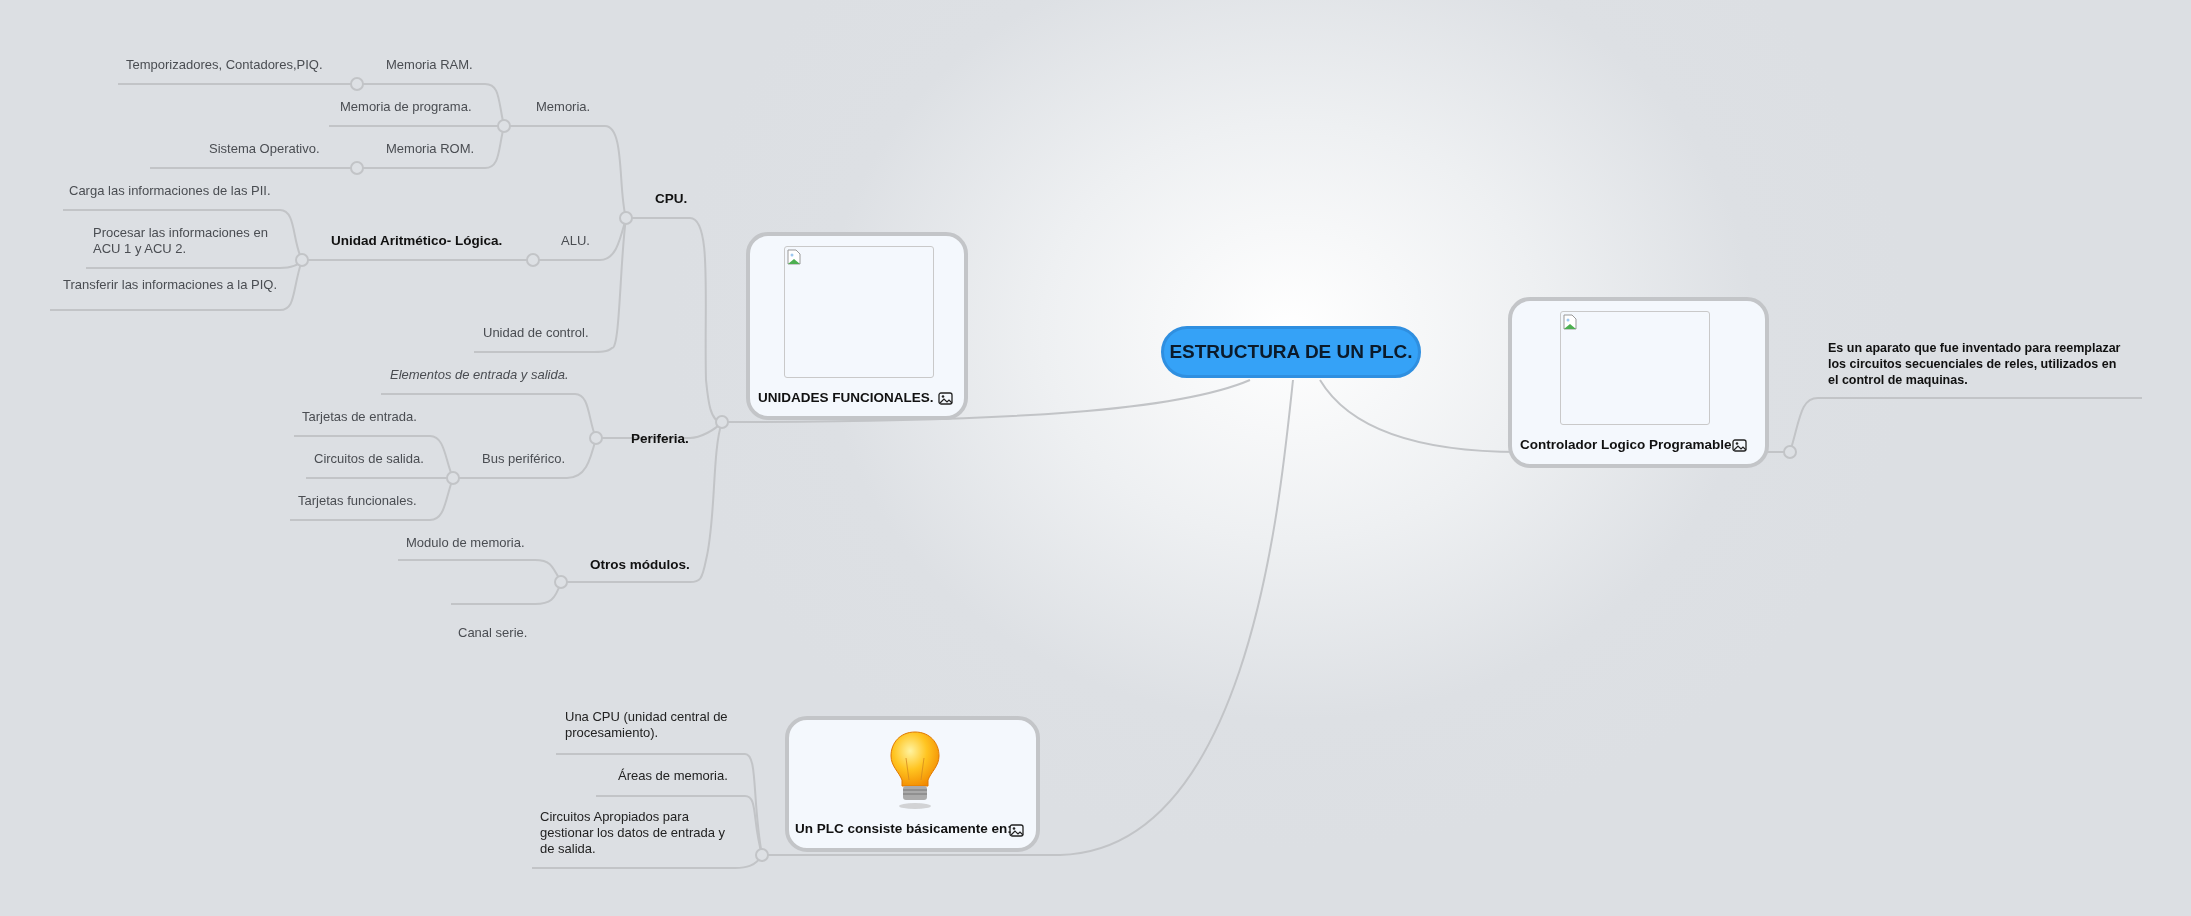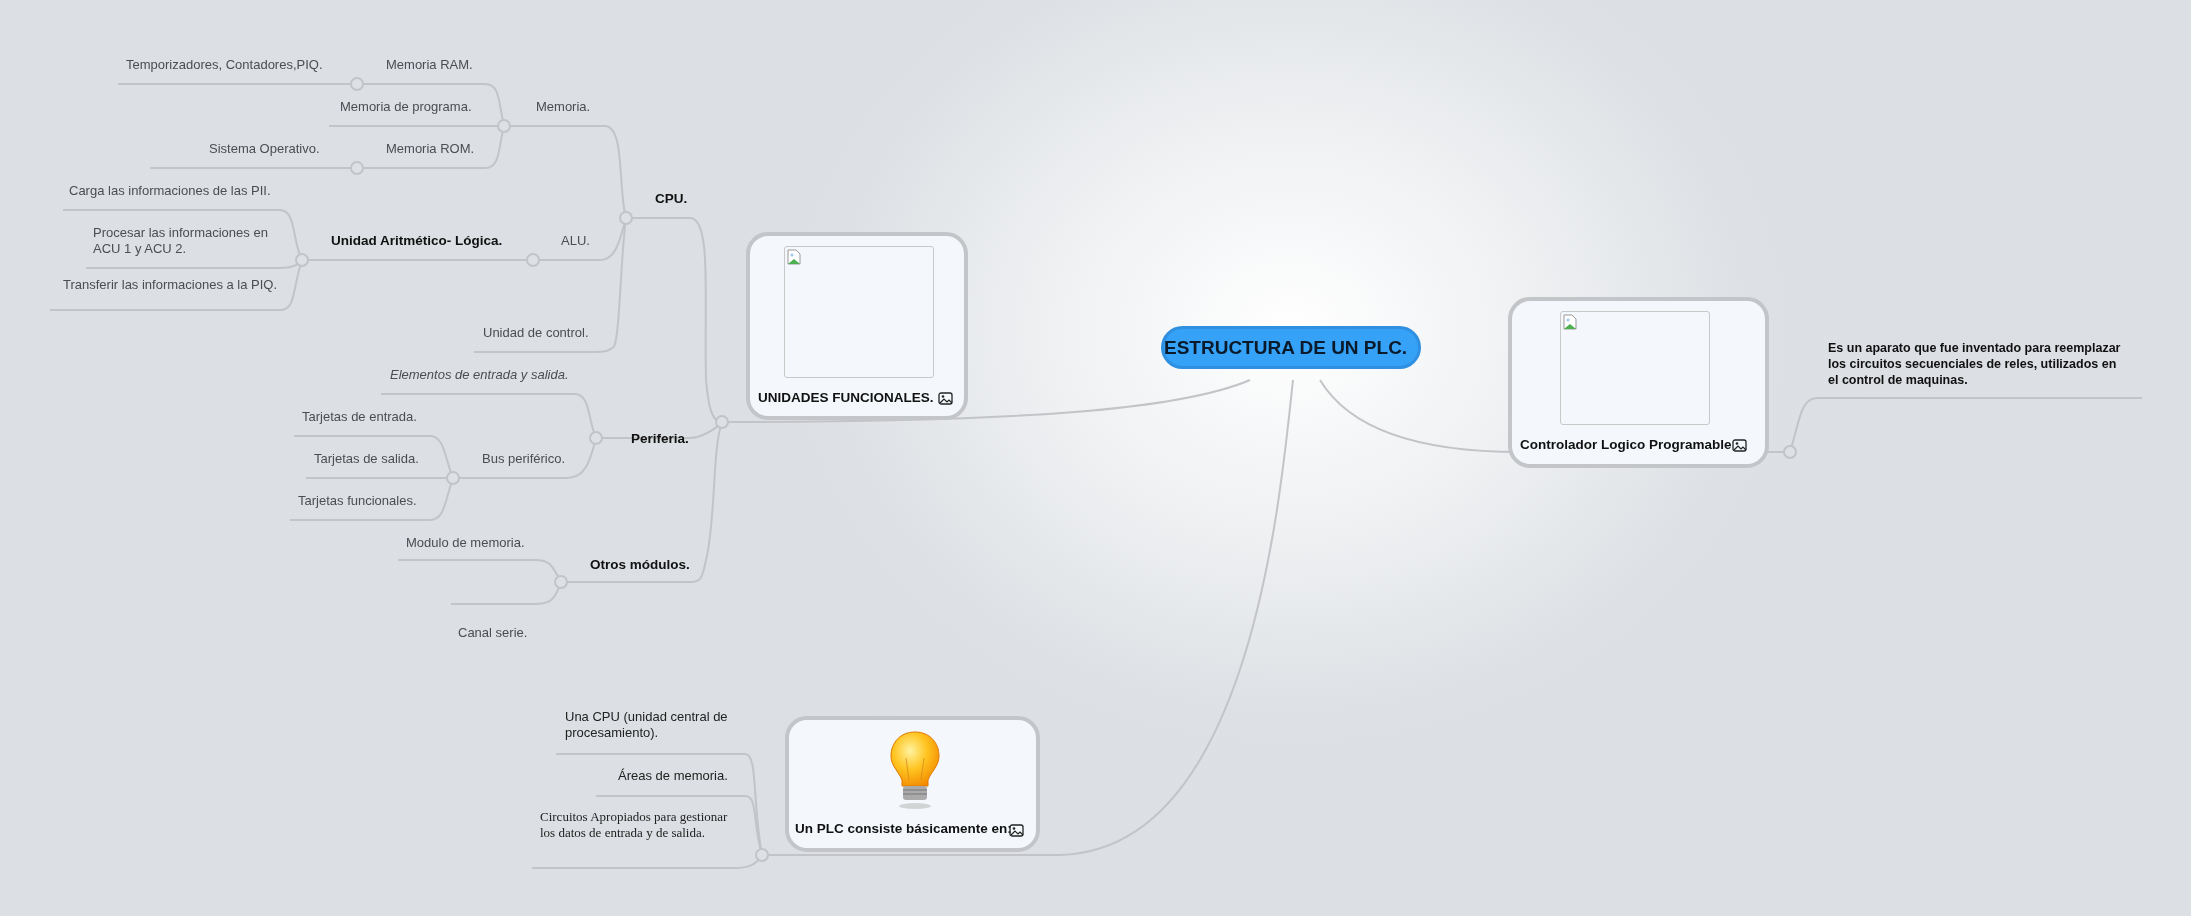--- a/index.html
+++ b/index.html
@@ -8,22 +8,22 @@
     font-family:"Liberation Sans",sans-serif;}
   svg.lines{position:absolute;left:0;top:0;}
   .t{position:absolute;font-size:13px;color:#4a4d52;white-space:nowrap;line-height:16px;}
   .t.b{font-weight:bold;color:#111;font-size:13.5px;}
   .t.wrap{white-space:normal;}
   .card{position:absolute;background:#f4f8fd;border:4px solid #c3c5c8;border-radius:22px;box-sizing:border-box;}
   .imgbox{position:absolute;border:1px solid #c9c9c9;border-radius:3px;background:#f4f8fd;}
   .broken{position:absolute;left:2px;top:2px;width:14px;height:16px;}
   .card-label{position:absolute;font-weight:bold;font-size:13.5px;color:#111;white-space:nowrap;}
   .img-icon{position:absolute;width:15px;height:13px;}
-  .root{position:absolute;left:1161px;top:326px;width:260px;height:43px;border-radius:26px;background:#35a2f7;border:3px solid #2f8fe0;box-sizing:border-box;
-    display:flex;align-items:center;justify-content:flex-start;font-weight:bold;font-size:19px;color:#0b1a2a;}
+  .root{position:absolute;left:1161px;top:326px;width:260px;height:52px;border-radius:26px;background:#35a2f7;border:3px solid #2f8fe0;box-sizing:border-box;
+    display:flex;align-items:center;justify-content:center;font-weight:bold;font-size:19px;color:#0b1a2a;}
 </style>
 </head>
 <body>
 
 <svg class="lines" width="2191" height="916">
   <g fill="none" stroke="#c2c4c7" stroke-width="2">
 
     <path d="M1250,380 C1180,410 1020,422 722,422"></path>
     <path d="M1293,380 C1280,500 1250,850 1060,855 L762,855"></path>
     <path d="M1320,380 C1350,430 1420,452 1520,452 L1790,452"></path>
@@ -149,22 +149,22 @@
 <div class="t b" style="left:331px;top:233px;">Unidad Aritmético- Lógica.</div>
 <div class="t" style="left:69px;top:183px;">Carga las informaciones de las PII.</div>
 <div class="t wrap" style="left:93px;top:225px;width:190px;">Procesar las informaciones en ACU 1 y ACU 2.</div>
 <div class="t" style="left:57px;top:277px;margin-left:6px;">Transferir las informaciones a la PIQ.</div>
 <div class="t" style="left:483px;top:325px;">Unidad de control.</div>
 
 <div class="t b" style="left:631px;top:431px;">Periferia.</div>
 <div class="t" style="left:390px;top:367px;font-style:italic;">Elementos de entrada y salida.</div>
 <div class="t" style="left:482px;top:451px;">Bus periférico.</div>
 <div class="t" style="left:302px;top:409px;">Tarjetas de entrada.</div>
-<div class="t" style="left:314px;top:451px;">Tarjetas de salida.</div>
+<div class="t" style="left:314px;top:451px;">Circuitos de salida.</div>
 <div class="t" style="left:298px;top:493px;">Tarjetas funcionales.</div>
 
 <div class="t b" style="left:590px;top:557px;">Otros módulos.</div>
 <div class="t" style="left:406px;top:535px;">Modulo de memoria.</div>
 <div class="t" style="left:458px;top:577px;margin-top:48px;">Canal serie.</div>
 
 <div class="t wrap" style="left:565px;top:709px;width:175px;color:#222;">Una CPU (unidad central de procesamiento).</div>
 <div class="t" style="left:618px;top:768px;color:#222;">Áreas de memoria.</div>
-<div class="t wrap" style="left:540px;top:809px;width:200px;color:#222;font-family:Liberation Serif, serif;">Circuitos Apropiados para gestionar los datos de entrada y de salida.</div>
+<div class="t wrap" style="left:540px;top:809px;width:200px;color:#222;">Circuitos Apropiados para gestionar los datos de entrada y de salida.</div>
 
 </body></html>

